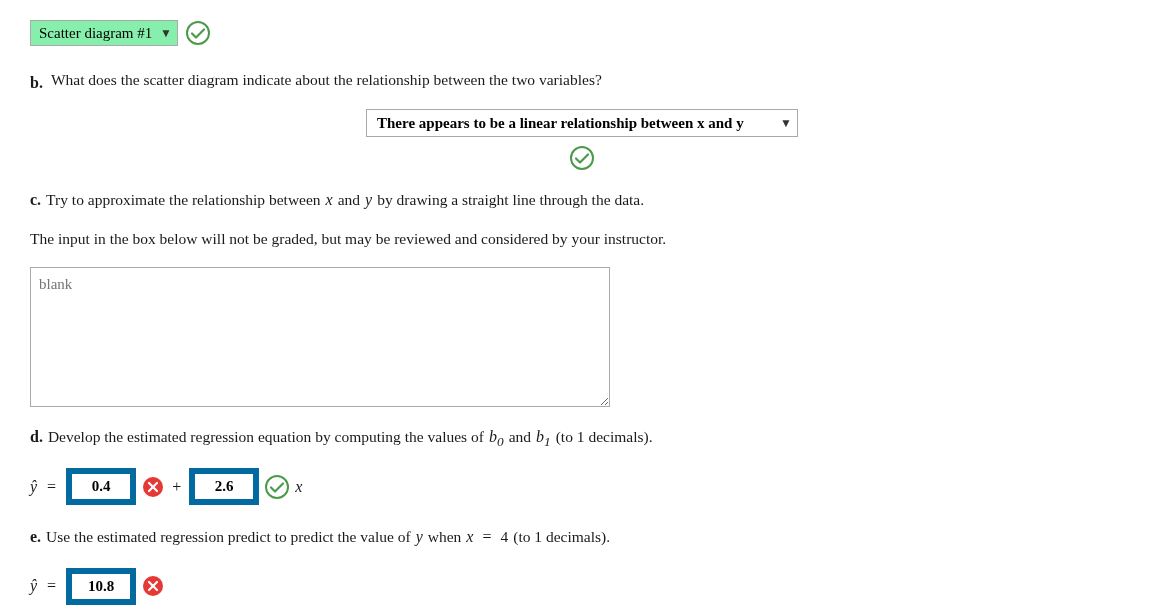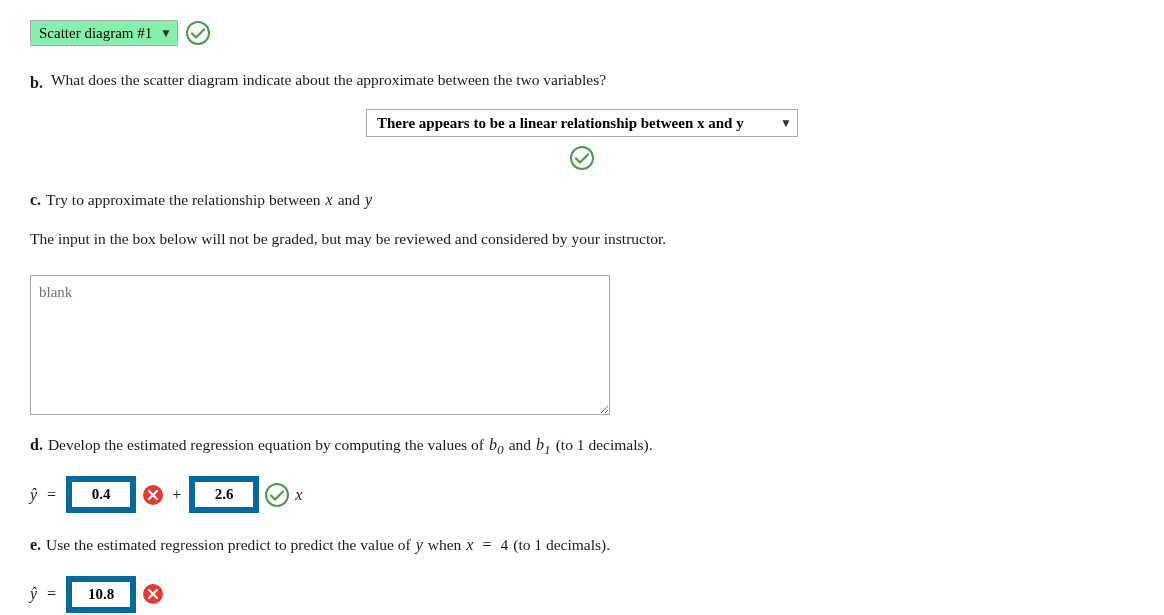--- a/index.html
+++ b/index.html
@@ -209,21 +209,21 @@
     <svg viewBox="0 0 24 24" fill="none">
       <circle cx="12" cy="12" r="11" stroke="#4a9a4a" stroke-width="2" fill="white"></circle>
       <path d="M6 12.5l4 4 8-8" stroke="#4a9a4a" stroke-width="2.2" stroke-linecap="round" stroke-linejoin="round"></path>
     </svg>
   </span>
 </div>
 
 <div class="section">
   <div class="question-row">
     <span class="question-label bold-label">b.</span>
-    <span class="instruction-text">What does the scatter diagram indicate about the approximate between the two variables?</span>
+    <span class="instruction-text">What does the scatter diagram indicate about the relationship between the two variables?</span>
   </div>
   <div class="answer-dropdown-row">
     <div class="answer-dropdown-wrapper">
       <select class="answer-select">
         <option>There appears to be a linear relationship between x and y</option>
         <option>There appears to be no relationship between x and y</option>
         <option>There appears to be a nonlinear relationship between x and y</option>
       </select>
       <span class="dropdown-arrow">▼</span>
     </div>
@@ -236,22 +236,23 @@
   </div>
 </div>
 
 <div class="section">
   <div style="display:flex; align-items:baseline; gap:5px; margin-bottom:8px;">
     <span class="bold-label">c.</span>
     <span class="instruction-text">Try to approximate the relationship between</span>
     <span class="italic-var">x</span>
     <span class="instruction-text">and</span>
     <span class="italic-var">y</span>
-  </div>
-  <p class="instruction-text" style="margin-bottom:24px;">The input in the box below will not be graded, but may be reviewed and considered by your instructor.</p>
+    <span class="instruction-text">by drawing a straight line through the data.</span>
+  </div>
+  <p class="instruction-text" style="margin-bottom:16px;">The input in the box below will not be graded, but may be reviewed and considered by your instructor.</p>
   <textarea class="textarea-box" placeholder="blank" style=""></textarea>
 </div>
 
 <div class="section section-d">
   <div style="display:flex; align-items:baseline; gap:5px; margin-bottom:12px; flex-wrap:wrap;">
     <span class="bold-label">d.</span>
     <span class="instruction-text">Develop the estimated regression equation by computing the values of</span>
     <span style="font-style:italic;">b<sub>0</sub></span>
     <span class="instruction-text">and</span>
     <span style="font-style:italic;">b<sub>1</sub></span>

